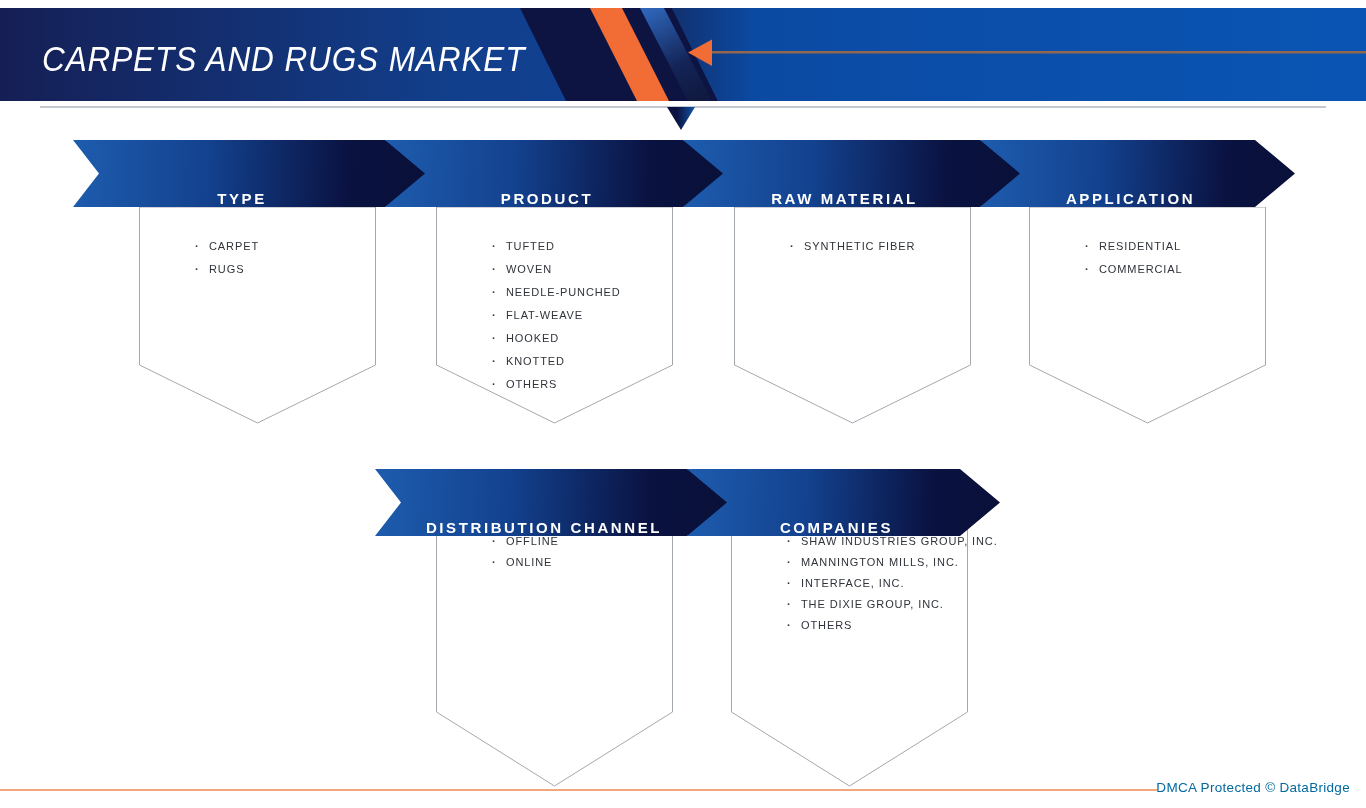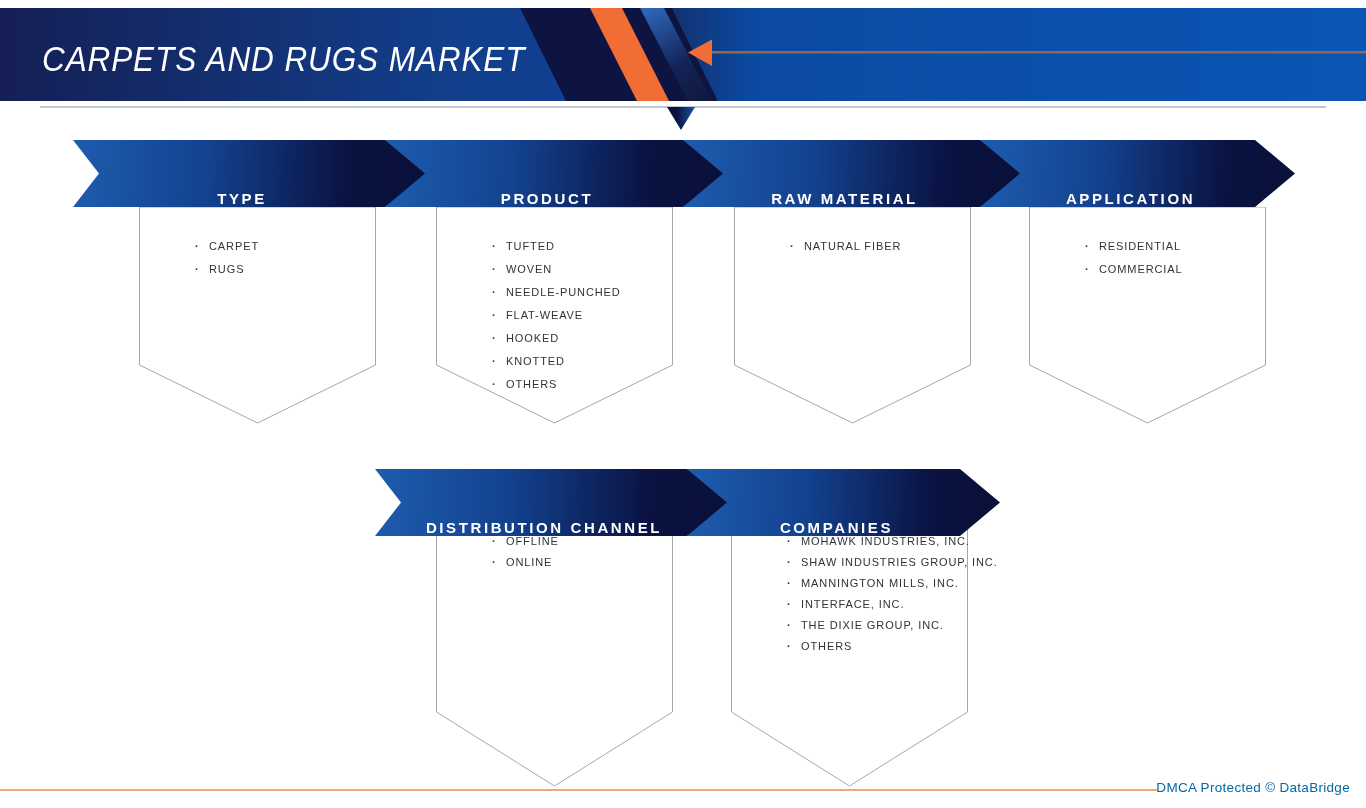--- a/index.html
+++ b/index.html
@@ -130,21 +130,21 @@
   <ul class="seg-list row1-list" style="left:456px;top:219px;">
       <li>TUFTED</li>
       <li>WOVEN</li>
       <li>NEEDLE-PUNCHED</li>
       <li>FLAT-WEAVE</li>
       <li>HOOKED</li>
       <li>KNOTTED</li>
       <li>OTHERS</li>
     </ul>
   <ul class="seg-list row1-list" style="left:754px;top:219px;">
-      <li>NATURAL FIBER</li>
+      <li>SYNTHETIC FIBER</li>
     </ul>
   <ul class="seg-list row1-list" style="left:1049px;top:219px;">
       <li>RESIDENTIAL</li>
       <li>COMMERCIAL</li>
     </ul>
 
   <div class="banner-row row-2">
     <div class="arrow" style="left:375px;width:352px;z-index:2;">
       <span class="arrow-label">DISTRIBUTION CHANNEL</span>
     </div>
@@ -158,21 +158,20 @@
   </svg>
   <svg class="pennant" style="left:731px;top:508px;" width="237" height="279">
     <polygon points="0.5,0 236.5,0 236.5,204 118.5,278 0.5,204"></polygon>
   </svg>
 
   <ul class="seg-list row2-list" style="left:456px;top:515px;">
       <li>OFFLINE</li>
       <li>ONLINE</li>
     </ul>
   <ul class="seg-list row2-list" style="left:751px;top:515px;width:215px;">
-      <li>MOHAWK INDUSTRIES, INC.</li>
       <li>SHAW INDUSTRIES GROUP, INC.</li>
       <li>MANNINGTON MILLS, INC.</li>
       <li>INTERFACE, INC.</li>
       <li>THE DIXIE GROUP, INC.</li>
       <li>OTHERS</li>
     </ul>
 
   <div class="footer-line"></div>
   <div class="footer-text">DMCA Protected © DataBridge</div>
 

